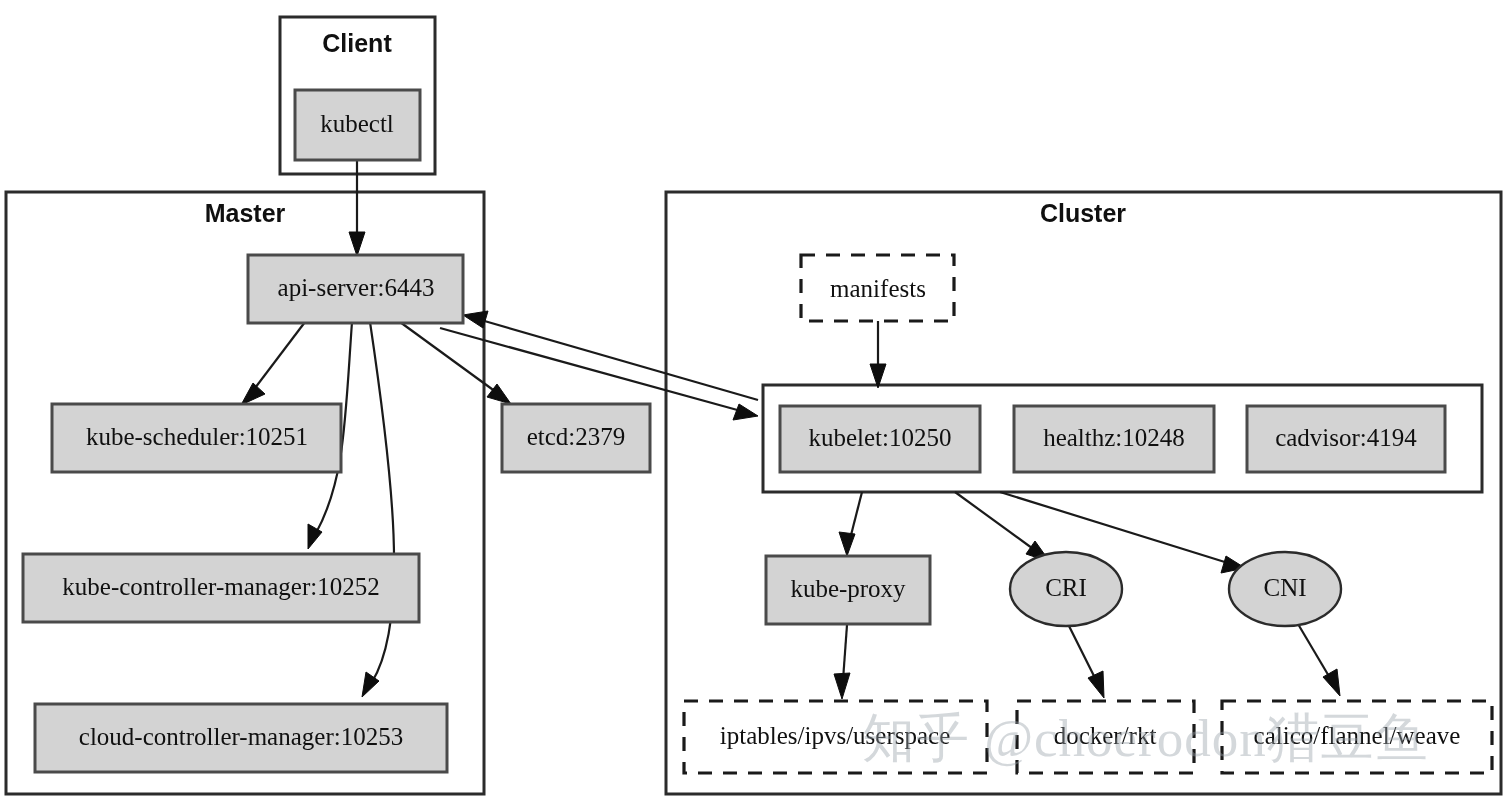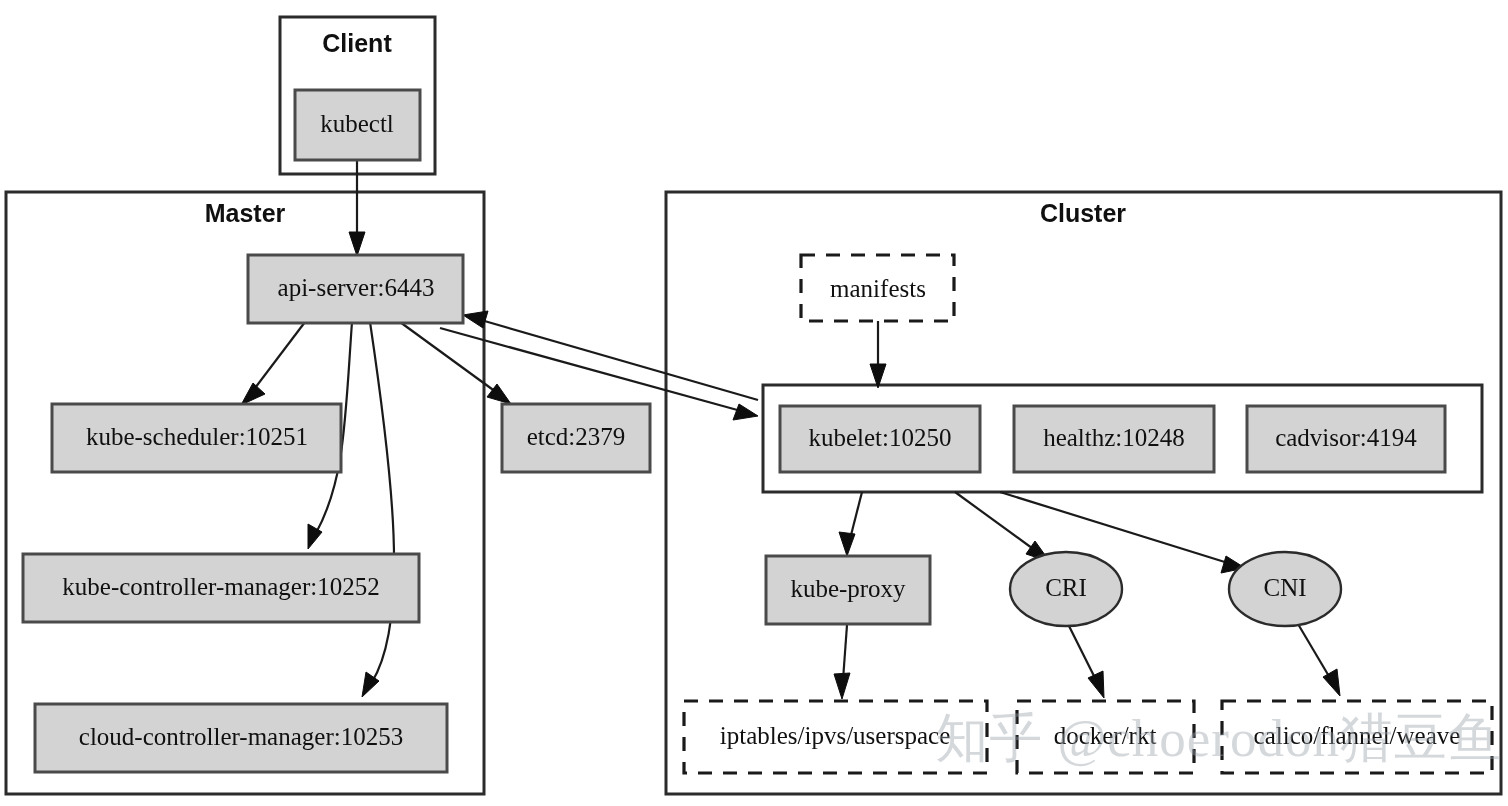--- a/index.html
+++ b/index.html
@@ -10,21 +10,20 @@
   body {
     width: 1508px;
     height: 806px;
     font-family: "Liberation Serif", "DejaVu Serif", serif;
     overflow: hidden;
   }
   #diagram-root {
     position: relative;
     width: 1484px;
     height: 806px;
-    text-align: right;
   }
   svg#graph {
     position: absolute;
     top: 0;
     left: 0;
     width: 1508px;
     height: 806px;
     display: block;
   }
   .cluster-box {

